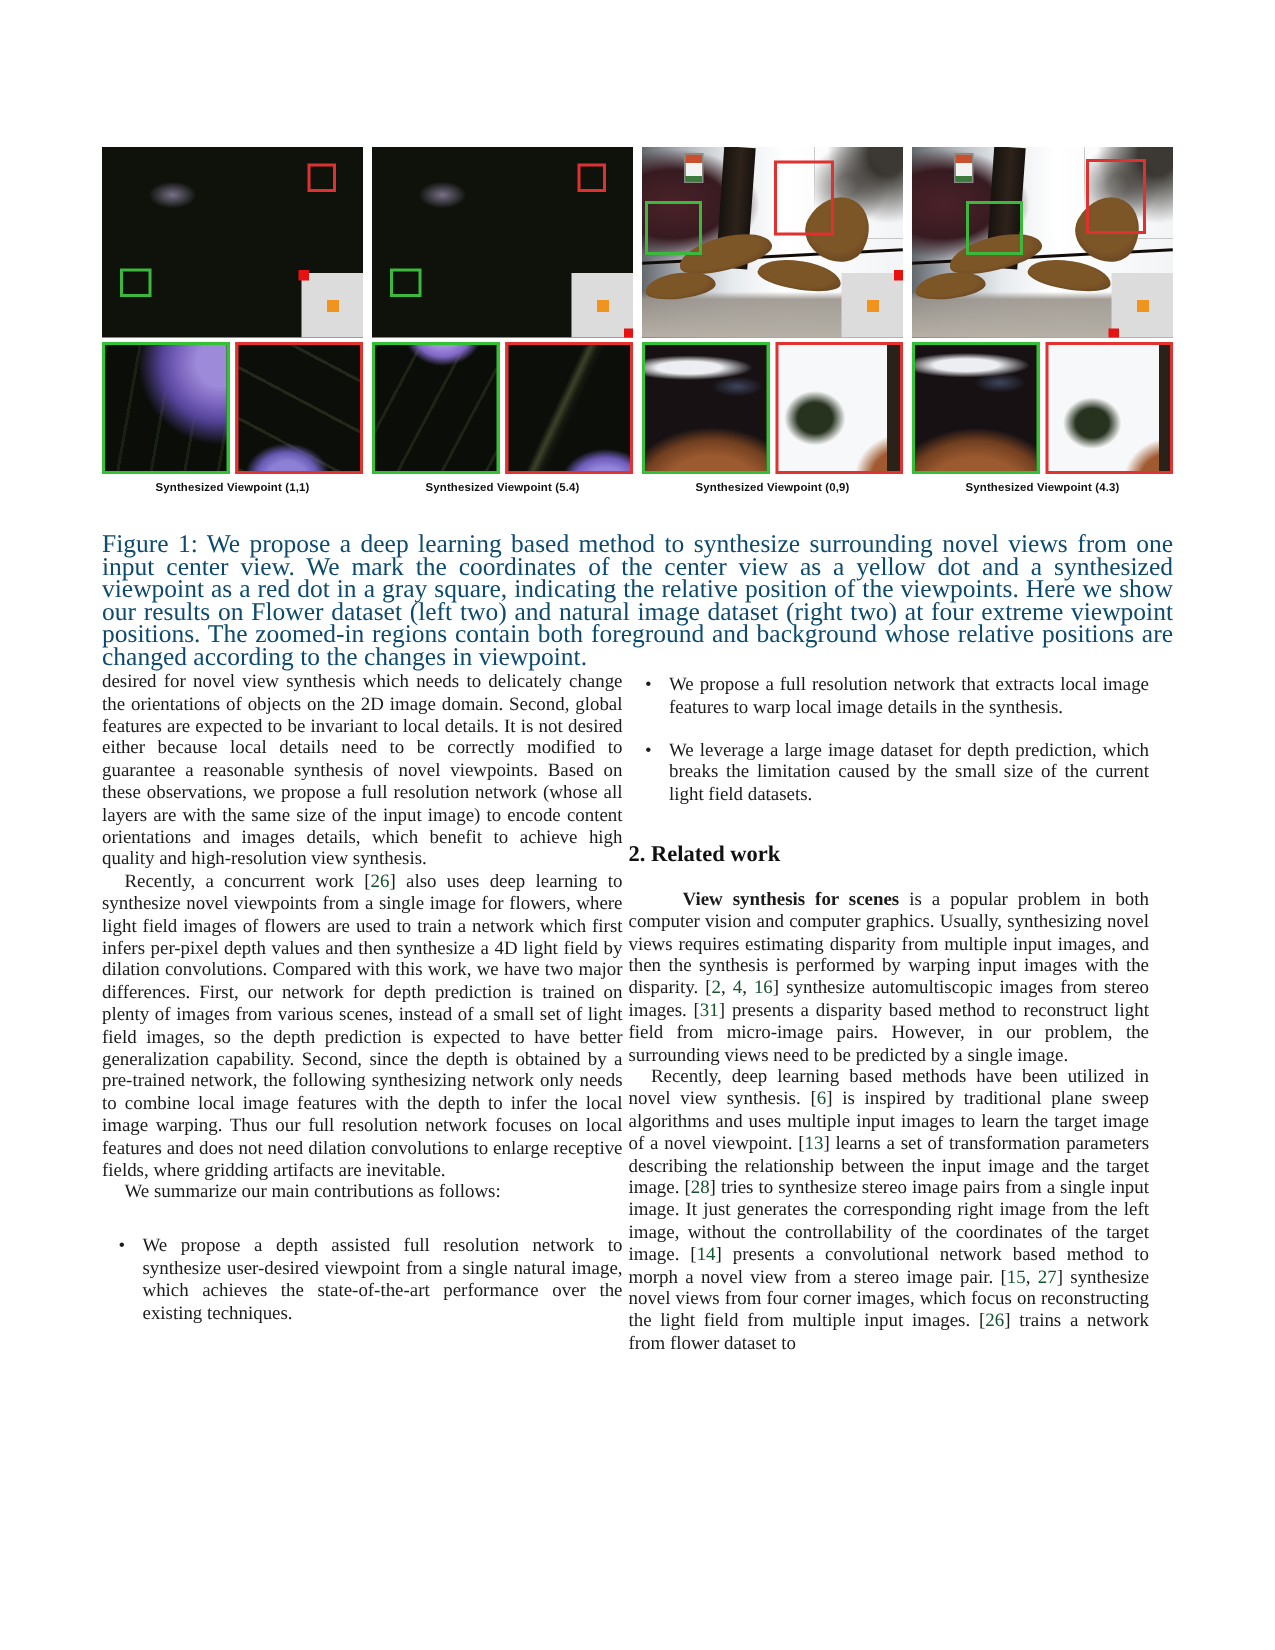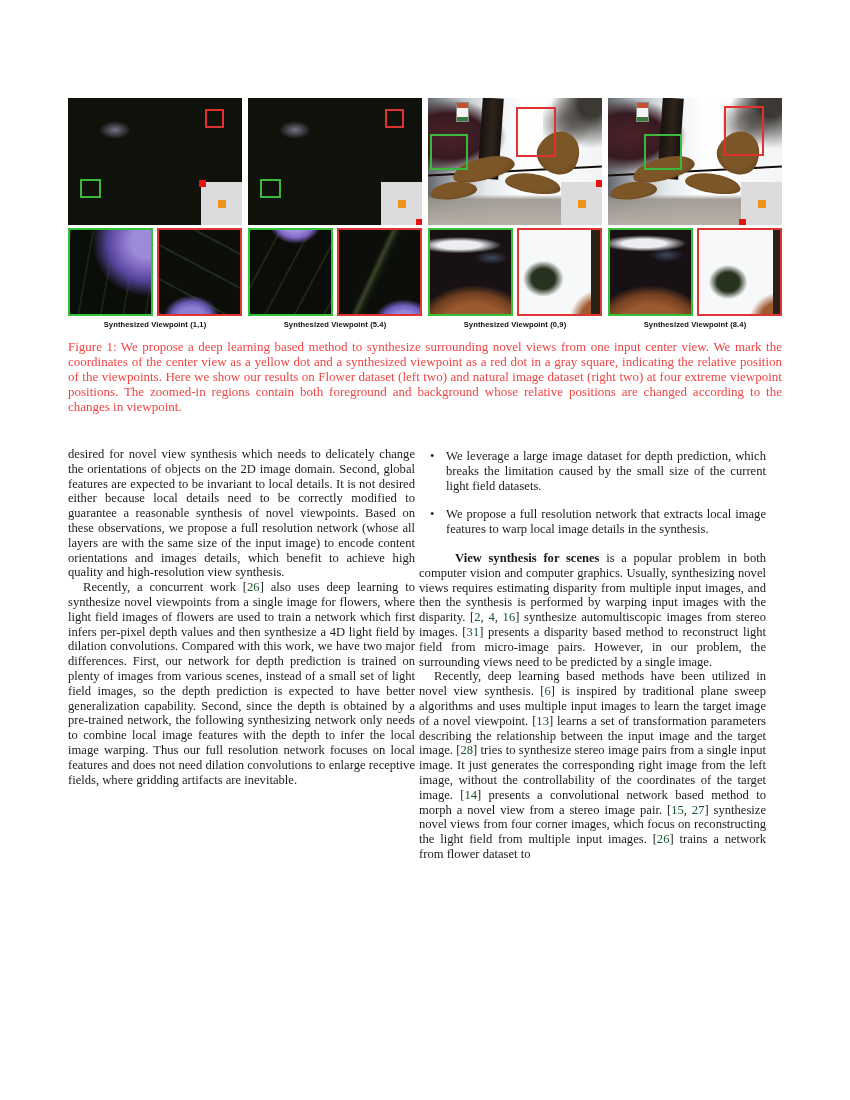--- a/index.html
+++ b/index.html
@@ -87,21 +87,21 @@
         radial-gradient(ellipse 42% 36% at 30% 58%, #27331f 0 34%, rgba(39,51,31,0) 60%),
         radial-gradient(ellipse 58% 52% at 102% 106%, #a05a30 0 44%, rgba(160,90,48,0) 68%), #f7f8f9; }
   .s2g{ background: radial-gradient(ellipse 70% 13% at 42% 16%, #eceef2 0 38%, rgba(236,238,242,0) 75%),
         radial-gradient(ellipse 30% 11% at 70% 30%, rgba(92,112,152,0.55), rgba(92,112,152,0) 70%),
         radial-gradient(ellipse 98% 74% at 50% 122%, #9c5a30 0 44%, #713f20 62%, rgba(20,16,14,0) 76%), #171114; }
   .s2r{ background: linear-gradient(to left, #2a2118 0 9%, rgba(0,0,0,0) 9%),
         radial-gradient(ellipse 40% 34% at 36% 62%, #27331f 0 34%, rgba(39,51,31,0) 60%),
         radial-gradient(ellipse 56% 50% at 100% 108%, #a05a30 0 44%, rgba(160,90,48,0) 68%), #f7f8f9; }
 
   
-  .caption { margin-top:10px; font-size:13px; line-height:15px; text-align:justify; color:#ef4444; }
+  .caption { margin-top:26px; font-size:17px; line-height:15px; text-align:justify; color:#0c4a6e; }
 
   
   .columns { position:absolute; left:68px; top:447px; width:714px; display:flex; gap:4px; }
   .col { width:347px; font-size:12.6px; line-height:14.8px; text-align:justify; }
   .col p { text-indent:15px; }
   .col p.noindent { text-indent:0; }
   .cite { color:#14532d; }
   .lead-bold { font-weight:bold;margin-left:36px; }
 
   ul.contrib { list-style:none; margin-top:21px; }
@@ -199,35 +199,40 @@
           <div class="crop gb s1g"></div>
           <div class="crop rb s1r"></div>
         </div>
         <div class="crop-label">Synthesized  Viewpoint (0,9)</div>
       </div>
       <div class="pair-col">
         <div class="pair">
           <div class="crop gb s2g"></div>
           <div class="crop rb s2r"></div>
         </div>
-        <div class="crop-label">Synthesized Viewpoint (8.4)</div>
+        <div class="crop-label">Synthesized Viewpoint (4.3)</div>
       </div>
     </div>
 
     <div class="caption">Figure 1: We propose a deep learning based method to synthesize surrounding novel views from one input center view. We mark the coordinates of the center view as a yellow dot and a synthesized viewpoint as a red dot in a gray square, indicating the relative position of the viewpoints. Here we show our results on Flower dataset (left two) and natural image dataset (right two) at four extreme viewpoint positions. The zoomed-in regions contain both foreground and background whose relative positions are changed according to the changes in viewpoint.</div>
   </div>
 
   <div class="columns">
     <div class="col">
       <p class="noindent"><span>desired for novel view synthesis which needs to delicately change the orientations of objects on the 2D image domain. Second, global features are expected to be invariant to local details. It is not desired either because local details need to be correctly modified to guarantee a reasonable synthesis of novel viewpoints. Based on these observations, we propose a full resolution network (whose all layers are with the same size of the input image) to encode content orientations and images details, which benefit to achieve high quality and high-resolution view synthesis.</span></p>
       <p><span>Recently, a concurrent work [</span><span class="cite">26</span><span>] also uses deep learning to synthesize novel viewpoints from a single image for flowers, where light field images of flowers are used to train a network which first infers per-pixel depth values and then synthesize a 4D light field by dilation convolutions. Compared with this work, we have two major differences. First, our network for depth prediction is trained on plenty of images from various scenes, instead of a small set of light field images, so the depth prediction is expected to have better generalization capability. Second, since the depth is obtained by a pre-trained network, the following synthesizing network only needs to combine local image features with the depth to infer the local image warping. Thus our full resolution network focuses on local features and does not need dilation convolutions to enlarge receptive fields, where gridding artifacts are inevitable.</span></p>
+      <p>We summarize our main contributions as follows:</p>
+      <ul class="contrib">
+        <li>We propose a depth assisted full resolution network to synthesize user-desired viewpoint from a single natural image, which achieves the state-of-the-art performance over the existing techniques.</li>
+      </ul>
     </div>
     <div class="col">
       <ul class="contrib top">
+        <li>We propose a full resolution network that extracts local image features to warp local image details in the synthesis.</li>
         <li>We leverage a large image dataset for depth prediction, which breaks the limitation caused by the small size of the current light field datasets.</li>
-        <li>We propose a full resolution network that extracts local image features to warp local image details in the synthesis.</li>
       </ul>
+      <h2 class="section">2. Related work</h2>
       <p class="noindent"><span class="lead-bold">View synthesis for scenes</span><span> is a popular problem in both computer vision and computer graphics. Usually, synthesizing novel views requires estimating disparity from multiple input images, and then the synthesis is performed by warping input images with the disparity. [</span><span class="cite">2</span><span>, </span><span class="cite">4</span><span>, </span><span class="cite">16</span><span>] synthesize automultiscopic images from stereo images. [</span><span class="cite">31</span><span>] presents a disparity based method to reconstruct light field from micro-image pairs. However, in our problem, the surrounding views need to be predicted by a single image.</span></p>
       <p><span>Recently, deep learning based methods have been utilized in novel view synthesis. [</span><span class="cite">6</span><span>] is inspired by traditional plane sweep algorithms and uses multiple input images to learn the target image of a novel viewpoint. [</span><span class="cite">13</span><span>] learns a set of transformation parameters describing the relationship between the input image and the target image. [</span><span class="cite">28</span><span>] tries to synthesize stereo image pairs from a single input image. It just generates the corresponding right image from the left image, without the controllability of the coordinates of the target image. [</span><span class="cite">14</span><span>] presents a convolutional network based method to morph a novel view from a stereo image pair. [</span><span class="cite">15</span><span>, </span><span class="cite">27</span><span>] synthesize novel views from four corner images, which focus on reconstructing the light field from multiple input images. [</span><span class="cite">26</span><span>] trains a network from flower dataset to</span></p>
     </div>
   </div>
 
 </div>
 
 </body></html>

